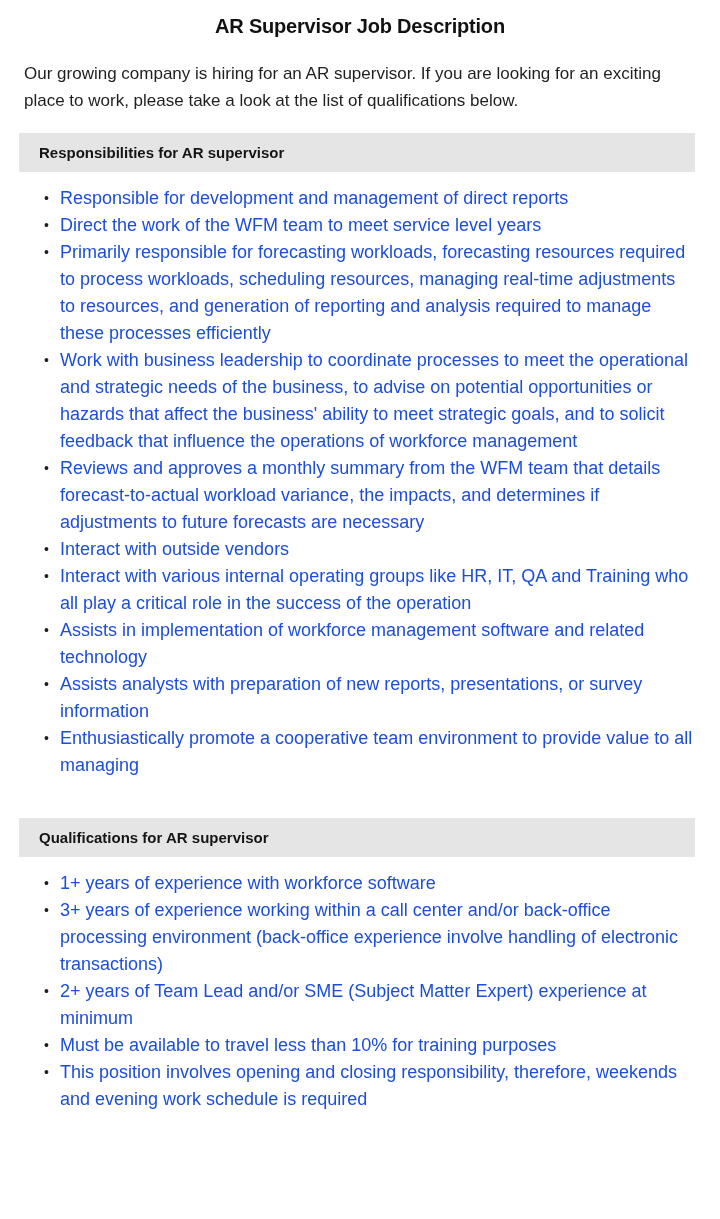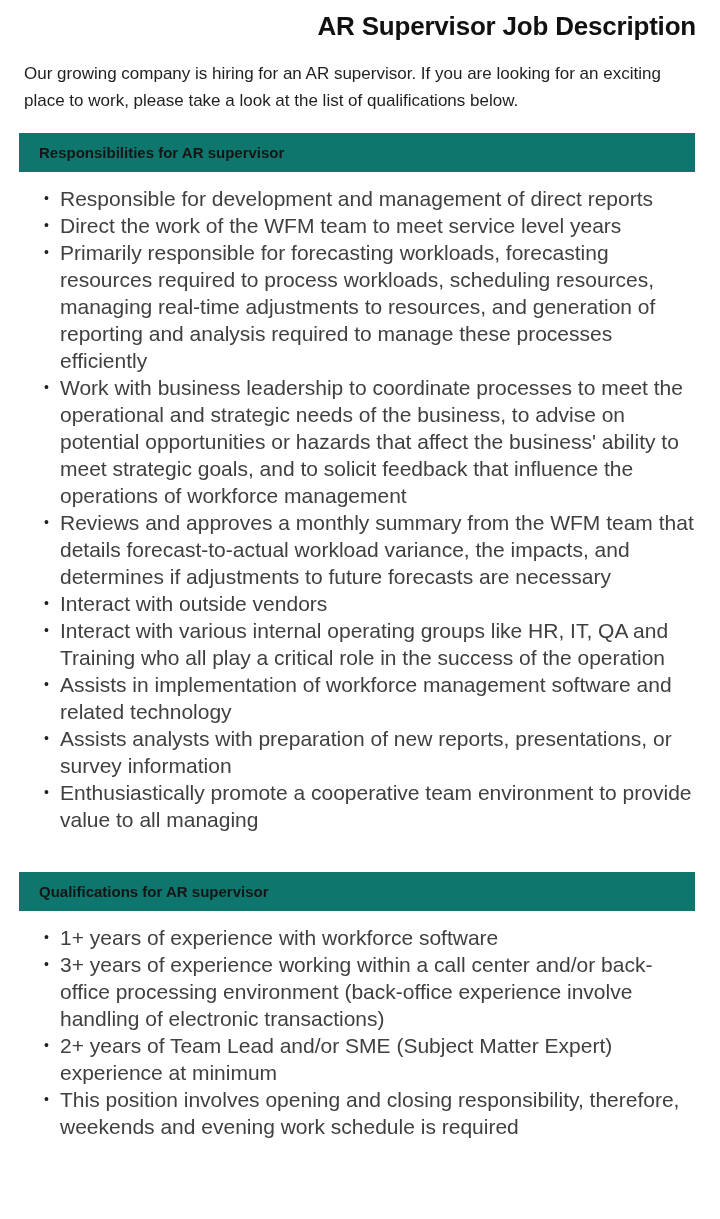--- a/index.html
+++ b/index.html
@@ -14,42 +14,42 @@
     font-family: "Liberation Sans", sans-serif;
     color: #1a1a1a;
     overflow: hidden;
     position: relative;
   }
   .page {
     width: 720px;
     box-sizing: border-box;
   }
   .doc-title {
-    font-size: 26px;
+    font-size: 20px;
     font-weight: bold;
-    text-align: right;
+    text-align: center;
     color: #111111;
     letter-spacing: -0.2px;
     margin: 0;
     padding: 10px 24px 0 24px;
     line-height: 32px;
   }
   .intro {
     margin: 0;
     padding: 18px 24px 0 24px;
     font-size: 17px;
     line-height: 27px;
     color: #1f1f1f;
     max-width: 672px;
   }
   .section {
     margin-top: 19px;
   }
   .section-header {
-    background: #0f766e;
+    background: #e5e5e5;
     margin: 0 25px 0 19px;
     padding: 10px 0 10px 20px;
     box-sizing: border-box;
     height: 39px;
   }
   .section-header-text {
     font-size: 15px;
     font-weight: bold;
     color: #151515;
     line-height: 19px;
@@ -57,23 +57,23 @@
   }
   ul.bullets {
     list-style: none;
     margin: 0;
     padding: 14px 25px 0 0;
   }
   ul.bullets li {
     position: relative;
     margin: 0 0 0 60px;
     padding: 0 0 0 0;
-    font-size: 21px;
+    font-size: 18px;
     line-height: 27px;
-    color: #404040;
+    color: #1d4ed8;
   }
   ul.bullets li::before {
     content: "\2022";
     position: absolute;
     left: -16px;
     top: 0;
     font-size: 14px;
     line-height: 27px;
     color: #1f1f1f;
   }
@@ -109,17 +109,18 @@
   </div>
 
   <div class="section sec-qual">
     <div class="section-header">
       <span class="section-header-text">Qualifications for AR supervisor</span>
     </div>
     <ul class="bullets">
       <li>1+ years of experience with workforce software</li>
       <li>3+ years of experience working within a call center and/or back-office processing environment (back-office experience involve handling of electronic transactions)</li>
       <li>2+ years of Team Lead and/or SME (Subject Matter Expert) experience at minimum</li>
+      <li>Must be available to travel less than 10% for training purposes</li>
       <li>This position involves opening and closing responsibility, therefore, weekends and evening work schedule is required</li>
     </ul>
   </div>
 
 </div>
 
 </body></html>

